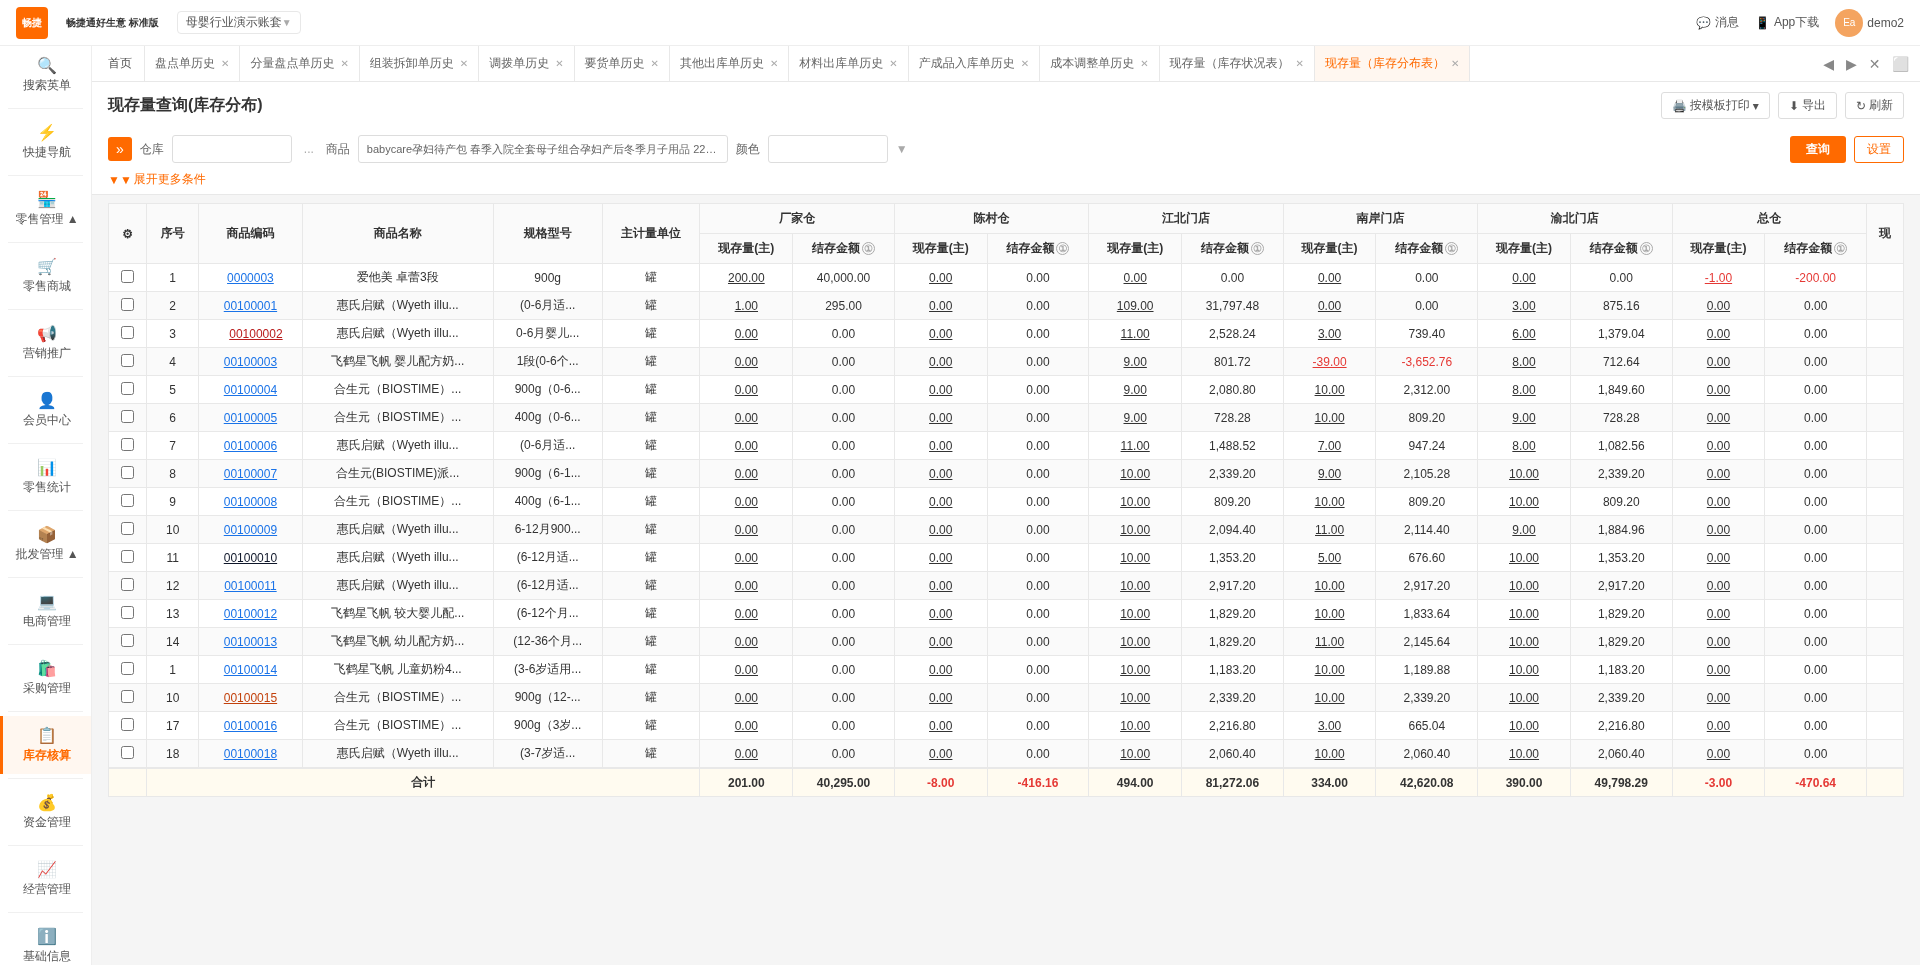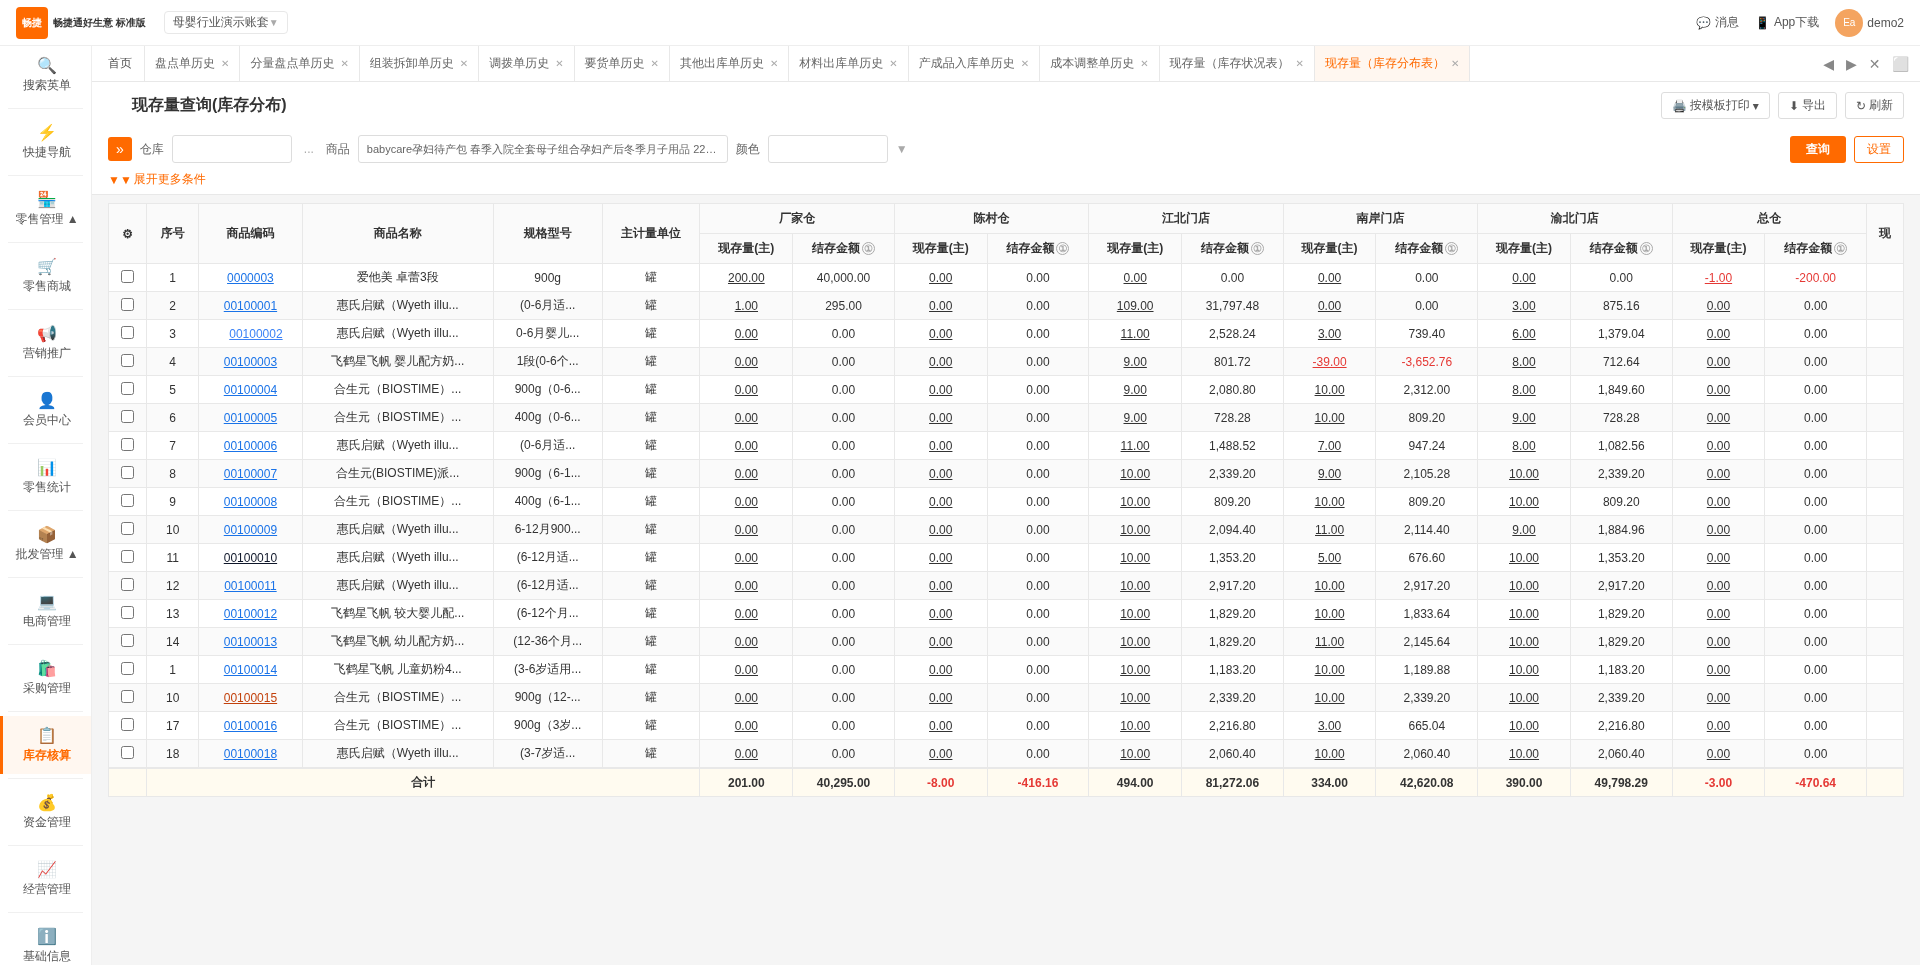--- a/index.html
+++ b/index.html
@@ -12,21 +12,21 @@
       display: flex;
       align-items: center;
       justify-content: space-between;
       padding: 0 16px;
       border-bottom: 1px solid #eee;
       position: fixed;
       top: 0; left: 0; right: 0;
       z-index: 100;
     }
     .top-bar-left { display: flex; align-items: center; gap: 8px; }
-    .logo-area { display: flex; align-items: center; gap: 5px; }
+    .logo-area { display: flex; align-items: center; gap: 18px; }
     .logo-icon { width: 32px; height: 32px; background: #ff6a00; border-radius: 4px; display: flex; align-items: center; justify-content: center; color: #fff; font-size: 10px; font-weight: bold; }
     .top-bar-right { display: flex; align-items: center; gap: 16px; font-size: 12px; color: #555; }
     .top-bar-right-item { display: flex; align-items: center; gap: 4px; cursor: pointer; }
     .avatar { width: 28px; height: 28px; border-radius: 50%; background: #ccc; display: flex; align-items: center; justify-content: center; font-size: 11px; color: #fff; overflow: hidden; }
 
     
     .sidebar {
       position: fixed;
       top: 46px; left: 0; bottom: 0;
       width: 92px;
@@ -99,21 +99,20 @@
       background: #fff;
       padding: 10px 16px 0 16px;
       border-bottom: 1px solid #e8e8e8;
       flex-shrink: 0;
     }
     .page-title-row {
       display: flex;
       align-items: center;
       justify-content: space-between;
       margin-bottom: 8px;
-      margin-left: 24px;
     }
     .page-title { font-size: 16px; font-weight: bold; color: #333; }
     .page-actions { display: flex; gap: 8px; align-items: center; }
     .btn-action {
       padding: 4px 10px;
       border: 1px solid #ddd;
       border-radius: 3px;
       background: #fff;
       cursor: pointer;
       font-size: 12px;
@@ -515,21 +514,21 @@
     <td class="">0.00</td>
     <td class="num-col">3.00</td>
     <td>875.16</td>
     <td class="num-col">0.00</td>
     <td class="">0.00</td>
     <td></td>
   </tr>
             <tr>
     <td><input type="checkbox" style=""></td>
     <td>3</td>
-    <td class="num-col" style="color:#3b82f6;padding-left:19px;">00100002</td>
+    <td class="num-col" style="color:#b91c1c;padding-left:19px;">00100002</td>
     <td>惠氏启赋（Wyeth illu...</td>
     <td>0-6月婴儿...</td>
     <td>罐</td>
     <td class="num-col">0.00</td>
     <td>0.00</td>
     <td class="num-col">0.00</td>
     <td>0.00</td>
     <td class="num-col">11.00</td>
     <td>2,528.24</td>
     <td class="num-col">3.00</td>

